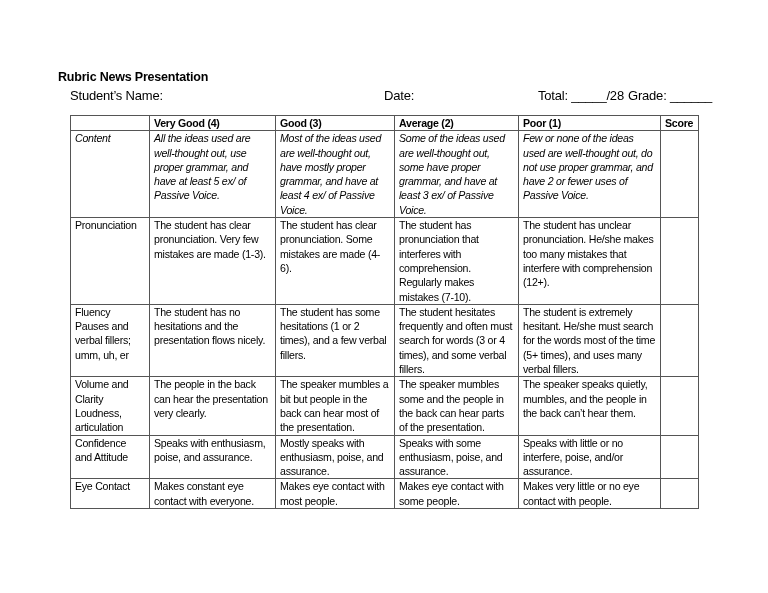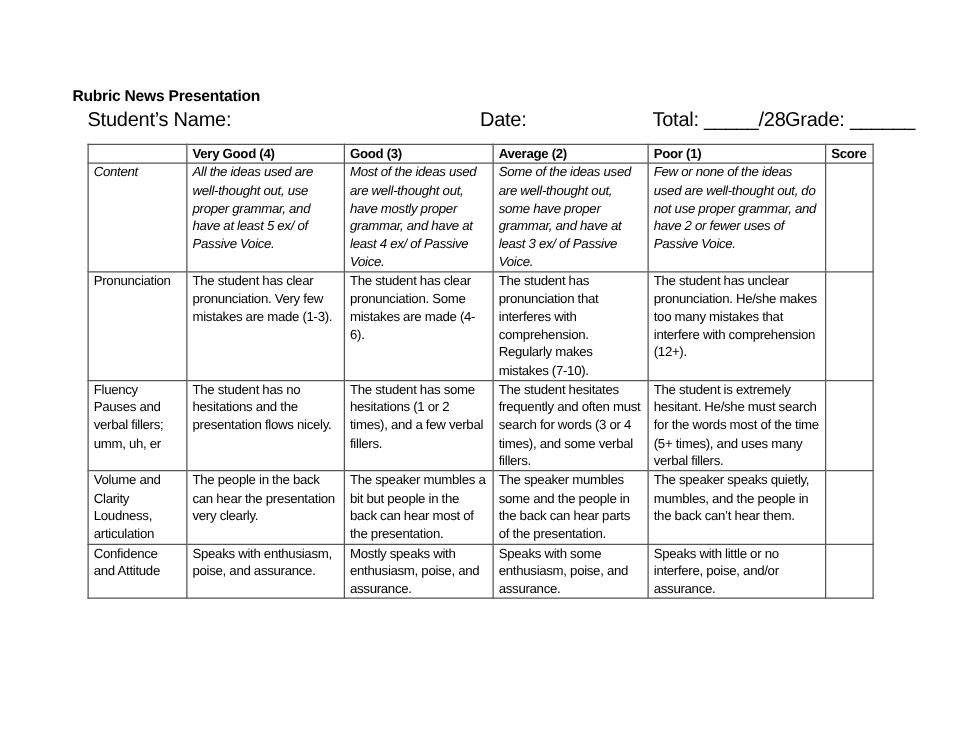--- a/index.html
+++ b/index.html
@@ -4,24 +4,24 @@
   <style>
     html, body { margin: 0; padding: 0; background: #ffffff; }
     body {
       width: 768px; height: 593px; position: relative; overflow: hidden;
       font-family: "Liberation Sans", sans-serif; color: #000;
     }
     .title {
       position: absolute; left: 58px; top: 70px;
       font-size: 12.5px; font-weight: bold; letter-spacing: -0.2px;
     }
-    .meta { position: absolute; top: 88px; font-size: 16px; letter-spacing: -0.2px; }
+    .meta { position: absolute; top: 88px; font-size: 13px; letter-spacing: -0.2px; }
     .meta.name { left: 70px; }
     .meta.date { left: 384px; }
-    .meta.total { left: 522px; }
+    .meta.total { left: 538px; }
     .meta.grade { left: 628px; }
     table.rubric {
       position: absolute; left: 70px; top: 115px;
       border-collapse: collapse; table-layout: fixed;
       font-size: 10.6px; line-height: 14.3px; letter-spacing: -0.25px;
     }
     table.rubric td, table.rubric th {
       border: 1px solid #555; padding: 0 4px; vertical-align: top;
       text-align: left; font-weight: normal;
     }
@@ -101,14 +101,22 @@
       <td></td>
     </tr>
     <tr class="h-conf">
       <td class="crit"><span>Confidence and Attitude</span></td>
       <td>Speaks with enthusiasm, poise, and assurance.</td>
       <td>Mostly speaks with enthusiasm, poise, and assurance.</td>
       <td>Speaks with some enthusiasm, poise, and assurance.</td>
       <td>Speaks with little or no interfere, poise, and/or assurance.</td>
       <td></td>
     </tr>
+    <tr class="h-eye">
+      <td class="crit"><span>Eye Contact</span></td>
+      <td>Makes constant eye contact with everyone.</td>
+      <td>Makes eye contact with most people.</td>
+      <td>Makes eye contact with some people.</td>
+      <td>Makes very little or no eye contact with people.</td>
+      <td></td>
+    </tr>
   </tbody>
 </table>
 
 </body></html>

